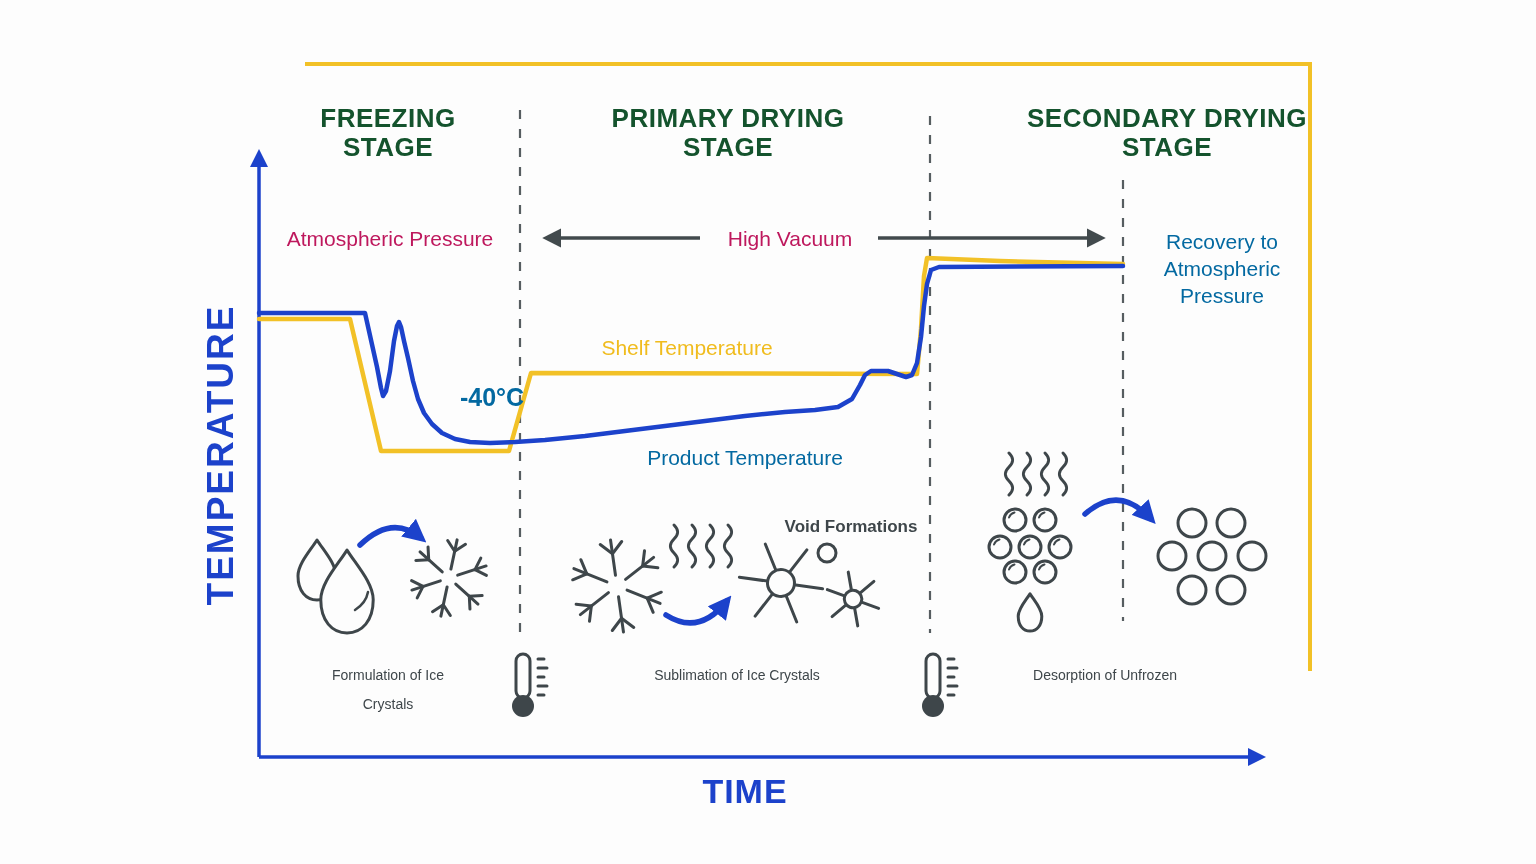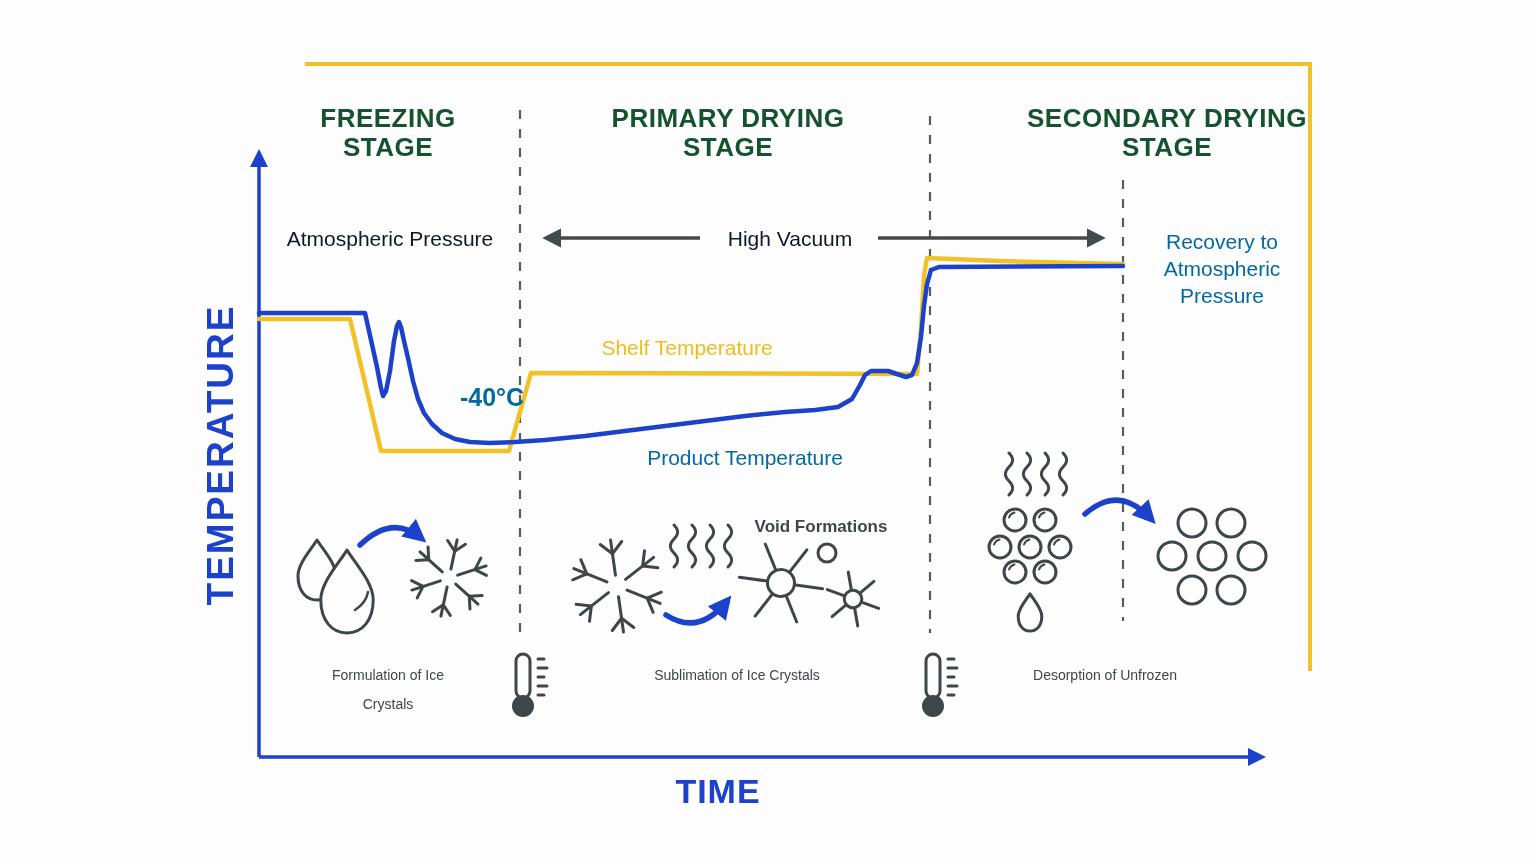--- a/index.html
+++ b/index.html
@@ -1,21 +1,21 @@
 <!DOCTYPE html>
 <html><head>
 <meta charset="utf-8">
 <style>
   html,body{margin:0;padding:0;background:#fff;}
   #canvas{position:relative;width:1536px;height:864px;background:#fdfdfd;overflow:hidden;
           font-family:"Liberation Sans", sans-serif;}
   svg.layer{position:absolute;left:0;top:0;width:1536px;height:864px;}
   .txt{position:absolute;transform:translateX(-50%);text-align:center;white-space:nowrap;}
   .stage-title{font-size:26px;font-weight:700;color:#14532d;letter-spacing:0.5px;line-height:29px;}
-  .gray-label{font-size:21px;color:#0f172a;line-height:28px;}
+  .gray-label{font-size:21px;color:#be185d;line-height:28px;}
   .caption{font-size:14px;color:#3e464a;line-height:29px;}
   .blue-text{color:#0369a1;}
   .yellow-text{color:#f0bc1e;}
   .recovery{font-size:21px;font-weight:500;line-height:27px;}
   .minus40{font-size:25px;font-weight:700;margin-left:20px;}
   .void-label{font-size:17px;font-weight:700;color:#3e464a;}
   .axis-label{font-size:34px;font-weight:700;color:#1c42cb;letter-spacing:1px;}
   .temp-label{position:absolute;font-size:37px;font-weight:700;color:#1c42cb;letter-spacing:2px;
               transform:translate(-50%,-50%) rotate(-90deg);white-space:nowrap;}
   .curve{fill:none;stroke-width:4.5;stroke-linejoin:round;stroke-linecap:round;}
@@ -180,29 +180,29 @@
   <div class="txt blue-text recovery" style="left:1222px;top:228px;">
     <div>Recovery to</div>
     <div>Atmospheric</div>
     <div>Pressure</div>
   </div>
 
   <div class="txt gray-label yellow-text" style="left:687px;top:334px;font-weight:500;">Shelf Temperature</div>
   <div class="txt gray-label blue-text" style="left:745px;top:444px;font-weight:500;">Product Temperature</div>
   <div class="txt blue-text minus40" style="left:472px;top:383px;">-40°C</div>
 
-  <div class="txt void-label" style="left:821px;top:517px;">Void Formations</div>
+  <div class="txt void-label" style="left:851px;top:517px;">Void Formations</div>
 
   <div class="txt caption" style="left:388px;top:661px;">
     <div>Formulation of Ice</div>
     <div>Crystals</div>
   </div>
   <div class="txt caption" style="left:737px;top:661px;">
     <div>Sublimation of Ice Crystals</div>
   </div>
   <div class="txt caption" style="left:1105px;top:661px;">
     <div>Desorption of Unfrozen</div>
   </div>
 
   <div class="temp-label" style="left:221px;top:455px;">TEMPERATURE</div>
-  <div class="txt axis-label" style="left:718px;top:772px;">TIME</div>
+  <div class="txt axis-label" style="left:745px;top:772px;">TIME</div>
 
 </div>
 
 </body></html>

